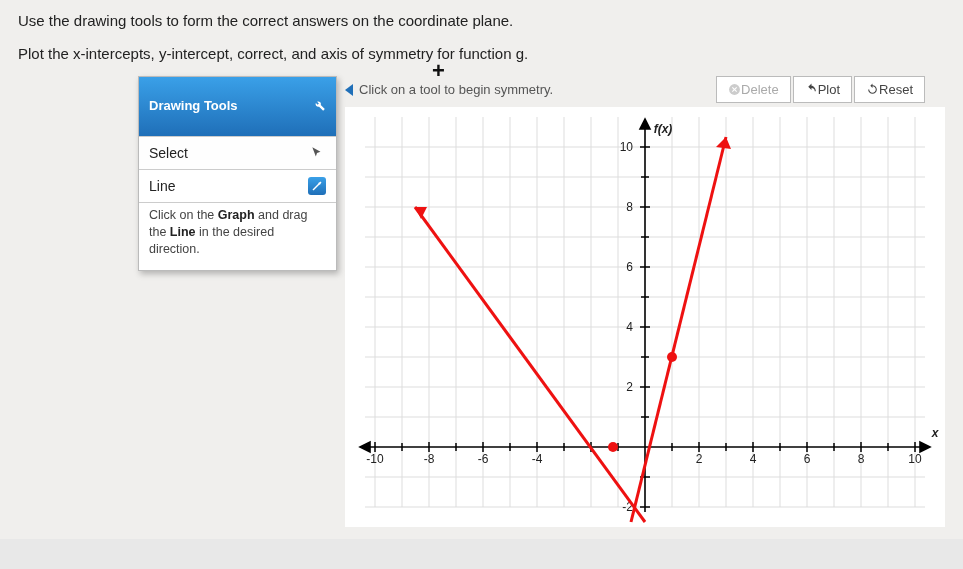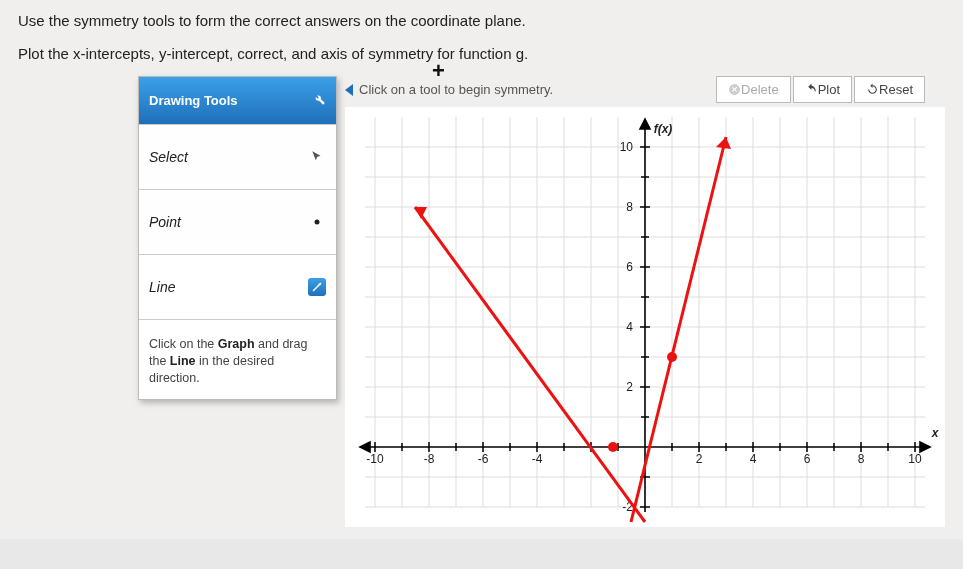--- a/index.html
+++ b/index.html
@@ -43,45 +43,43 @@
     margin-left: 120px;
     background: #fff;
     border: 1px solid #bbb;
     box-shadow: 2px 3px 6px rgba(0,0,0,0.25);
   }
   .tools-header {
     background: linear-gradient(#3aa0e8,#1f6fb8);
     color: #fff;
     font-weight: bold;
     font-size: 13px;
-    padding: 15px 10px;
+    padding: 21px 10px;
     display: flex;
     justify-content: space-between;
-    align-items: center;
   }
   .tools-header .wrench svg { width: 14px; height: 14px; fill:#fff; }
   .tool-row {
     display: flex;
     justify-content: space-between;
     align-items: center;
-    padding: 23px 10px;
+    padding: 7px 10px;
     border-top: 1px solid #ccc;
     font-size: 14px;
     background: #fefefe;
     cursor: pointer;
-    font-style: italic;
   }
   .tool-row .tool-icon { width: 18px; height: 18px; display:flex; align-items:center; justify-content:center; }
   .tool-row.selected { background: #fff; }
   .tool-row.line-row .tool-icon {
     background: linear-gradient(#3aa0e8,#1f6fb8);
     border-radius: 3px;
   }
   .tool-hint {
-    padding: 16px 10px 12px;
+    padding: 4px 10px 12px;
     font-size: 12.5px;
     border-top: 1px solid #ccc;
     color: #444;
     line-height: 1.35;
   }
   .tool-hint b { color:#222; }
   .graph-area {
     flex: 1;
     position: relative;
     padding-left: 8px;
@@ -129,47 +127,39 @@
     font-size: 22px;
     font-weight: bold;
     color:#111;
     pointer-events:none;
   }
 </style>
 </head>
 <body>
 
 <div class="page">
-  <div class="instruction">Use the symmetry tools to form the correct answers on the coordinate plane.</div>
+  <div class="instruction">Use the drawing tools to form the correct answers on the coordinate plane.</div>
   <div class="subinstruction">Plot the x-intercepts, y-intercept, correct, and axis of symmetry for function g.</div>
   <div class="plus-cursor">+</div>
 
   <div class="workspace">
     <div class="tools-panel">
       <div class="tools-header">
         <span>Drawing Tools</span>
         <span class="wrench">
           <svg viewBox="0 0 24 24">
               <path d="M22 19l-7-7c.6-1.5.3-3.3-1-4.6-1.4-1.4-3.5-1.7-5.2-.8l3 3-2.1 2.1-3-3c-.9 1.7-.6 3.8.8 5.2 1.3 1.3 3.1 1.6 4.6 1l7 7 2.9-2.9z"></path>
             </svg>
         </span>
       </div>
       <div class="tool-row">
         <span>Select</span>
         <span class="tool-icon">
           <svg viewBox="0 0 24 24" width="14" height="14">
               <path fill="#555" d="M4 2l6 16 2-6 6-2z"></path>
-            </svg>
-        </span>
-      </div>
-      <div class="tool-row">
-        <span>Point</span>
-        <span class="tool-icon">
-          <svg viewBox="0 0 24 24" width="10" height="10">
-              <circle cx="12" cy="12" r="6" fill="#222"></circle>
             </svg>
         </span>
       </div>
       <div class="tool-row selected line-row">
         <span>Line</span>
         <span class="tool-icon">
           <svg viewBox="0 0 24 24" width="12" height="12">
               <path stroke="#fff" stroke-width="3" d="M4 20L20 4" fill="none"></path>
               <polygon points="20,4 14,6 18,10" fill="#fff"></polygon>
             </svg>

